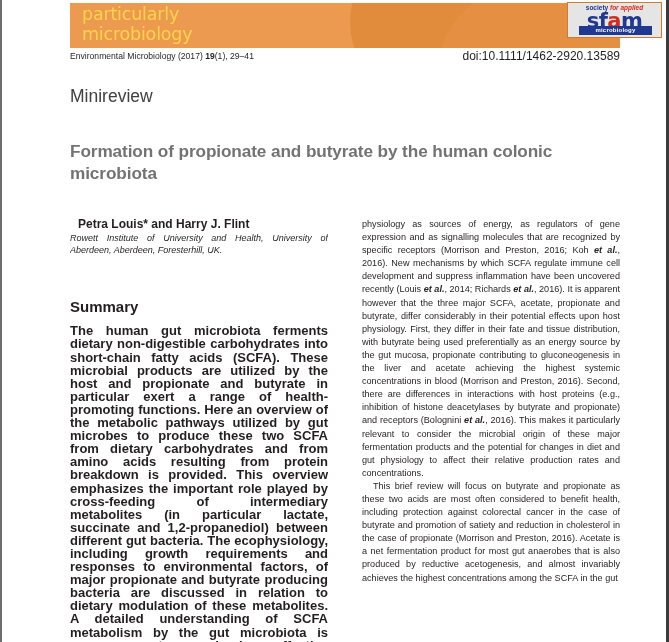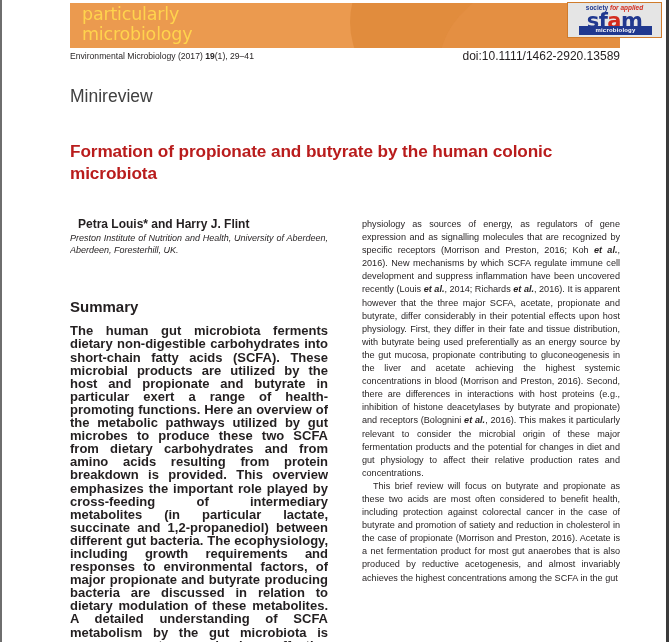--- a/index.html
+++ b/index.html
@@ -183,21 +183,21 @@
     font-weight: normal;
   }
   .article-title {
     position: absolute;
     left: 68px;
     top: 128px;
     width: 545px;
     font-size: 17.2px;
     line-height: 22px;
     font-weight: bold;
-    color: #b91c1c;
+    color: #737373;
     letter-spacing: -0.1px;
   }
 
   
   .columns {
     position: absolute;
     left: 68px;
     top: 218px;
     width: 550px;
     height: 424px;
@@ -285,21 +285,21 @@
     </div>
 
     <div class="section-kicker">Minireview</div>
 
     <h1 class="article-title">Formation of propionate and butyrate by the human colonic microbiota</h1>
 
     <div class="columns">
 
       <div class="col col-left">
         <p class="authors">Petra Louis* and Harry J. Flint</p>
-        <p class="affiliation">Preston Institute of Nutrition and Health, University of Aberdeen, Aberdeen, Foresterhill, UK.</p>
+        <p class="affiliation">Rowett Institute of University and Health, University of Aberdeen, Aberdeen, Foresterhill, UK.</p>
         <h2 class="summary-heading">Summary</h2>
         <p class="summary-body">The human gut microbiota ferments dietary non-digestible carbohydrates into short-chain fatty acids (SCFA). These microbial products are utilized by the host and propionate and butyrate in particular exert a range of health-promoting functions. Here an overview of the metabolic pathways utilized by gut microbes to produce these two SCFA from dietary carbohydrates and from amino acids resulting from protein breakdown is provided. This overview emphasizes the important role played by cross-feeding of intermediary metabolites (in particular lactate, succinate and 1,2-propanediol) between different gut bacteria. The ecophysiology, including growth requirements and responses to environmental factors, of major propionate and butyrate producing bacteria are discussed in relation to dietary modulation of these metabolites. A detailed understanding of SCFA metabolism by the gut microbiota is necessary to underpin effective strategies to optimize SCFA supply to the host.</p>
       </div>
 
       <div class="col col-right">
         <p class="body-para">physiology as sources of energy, as regulators of gene expression and as signalling molecules that are recognized by specific receptors (Morrison and Preston, 2016; Koh <em>et al.</em>, 2016). New mechanisms by which SCFA regulate immune cell development and suppress inflammation have been uncovered recently (Louis <em>et al.</em>, 2014; Richards <em>et al.</em>, 2016). It is apparent however that the three major SCFA, acetate, propionate and butyrate, differ considerably in their potential effects upon host physiology. First, they differ in their fate and tissue distribution, with butyrate being used preferentially as an energy source by the gut mucosa, propionate contributing to gluconeogenesis in the liver and acetate achieving the highest systemic concentrations in blood (Morrison and Preston, 2016). Second, there are differences in interactions with host proteins (e.g., inhibition of histone deacetylases by butyrate and propionate) and receptors (Bolognini <em>et al.</em>, 2016). This makes it particularly relevant to consider the microbial origin of these major fermentation products and the potential for changes in diet and gut physiology to affect their relative production rates and concentrations.</p>
         <p class="body-para">This brief review will focus on butyrate and propionate as these two acids are most often considered to benefit health, including protection against colorectal cancer in the case of butyrate and promotion of satiety and reduction in cholesterol in the case of propionate (Morrison and Preston, 2016). Acetate is a net fermentation product for most gut anaerobes that is also produced by reductive acetogenesis, and almost invariably achieves the highest concentrations among the SCFA in the gut</p>
       </div>
 
     </div>

